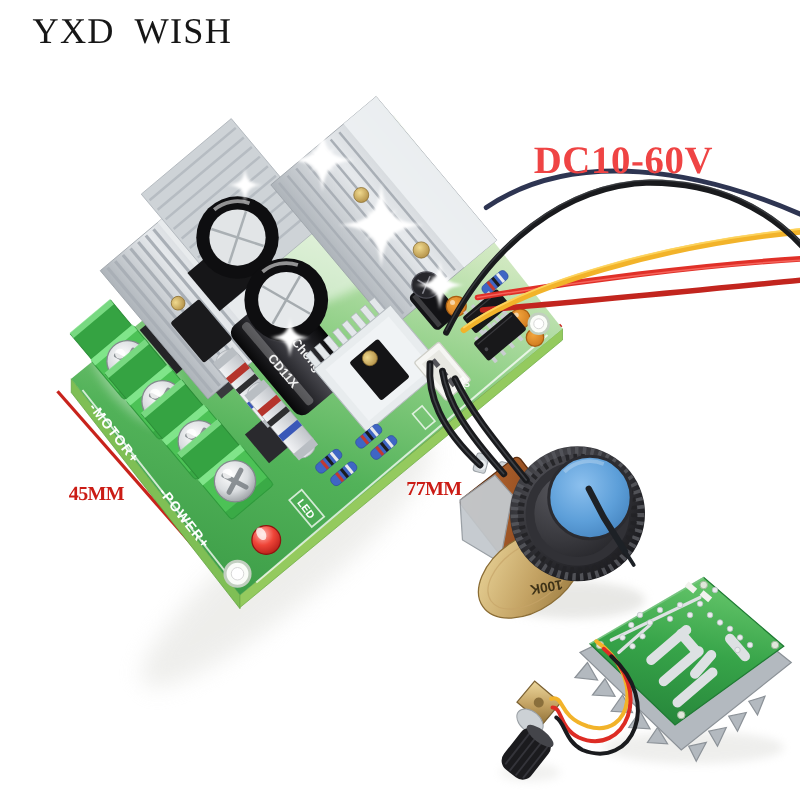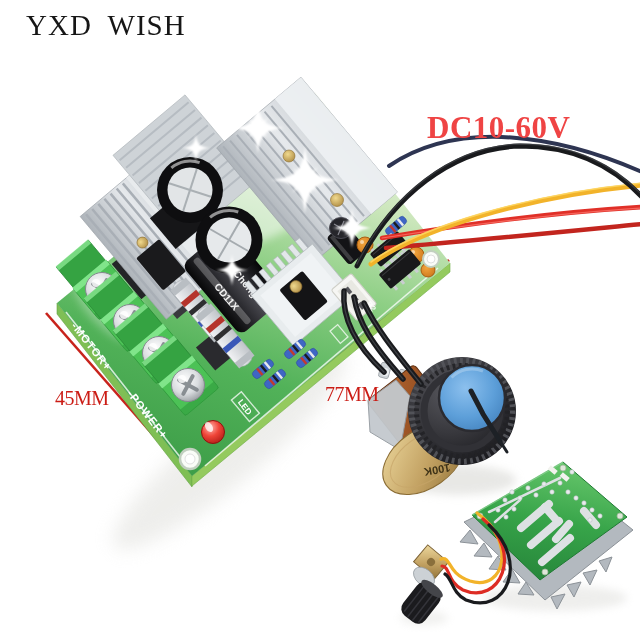--- a/index.html
+++ b/index.html
@@ -2,21 +2,21 @@
 <html><head>
 <meta charset="utf-8">
 <style>
   html,body{margin:0;padding:0;background:#ffffff;}
   .stage{position:relative;width:640px;height:640px;background:#ffffff;overflow:hidden;
          font-family:"Liberation Serif", serif;}
   .stage svg{position:absolute;left:0;top:0;}
   .overlay{position:absolute;white-space:nowrap;line-height:1;}
   .brand{left:26px;top:11px;font-size:29px;color:#161616;letter-spacing:1px;word-spacing:8px;}
   .voltage{left:427px;top:66px;font-size:31px;font-weight:700;color:#ef4444;letter-spacing:0.5px;margin-top:46px;}
-  .dim{font-size:20px;font-weight:400;color:#cb1c15;letter-spacing:-0.5px;}
+  .dim{font-size:16px;font-weight:700;color:#cb1c15;letter-spacing:-0.5px;}
   .dim45{left:55px;top:388px;}
   .dim77{left:325px;top:384px;}
   .silk{font-family:"Liberation Sans", sans-serif;font-weight:bold;}
 </style>
 </head>
 <body>
 
 <div class="stage">
 
 <svg width="640" height="640" viewBox="0 0 640 640">

